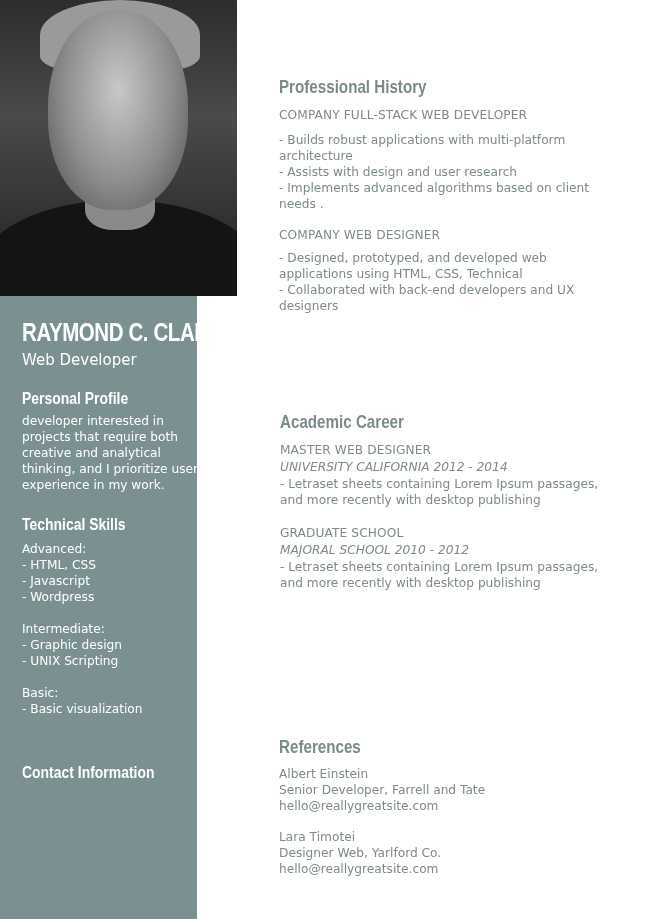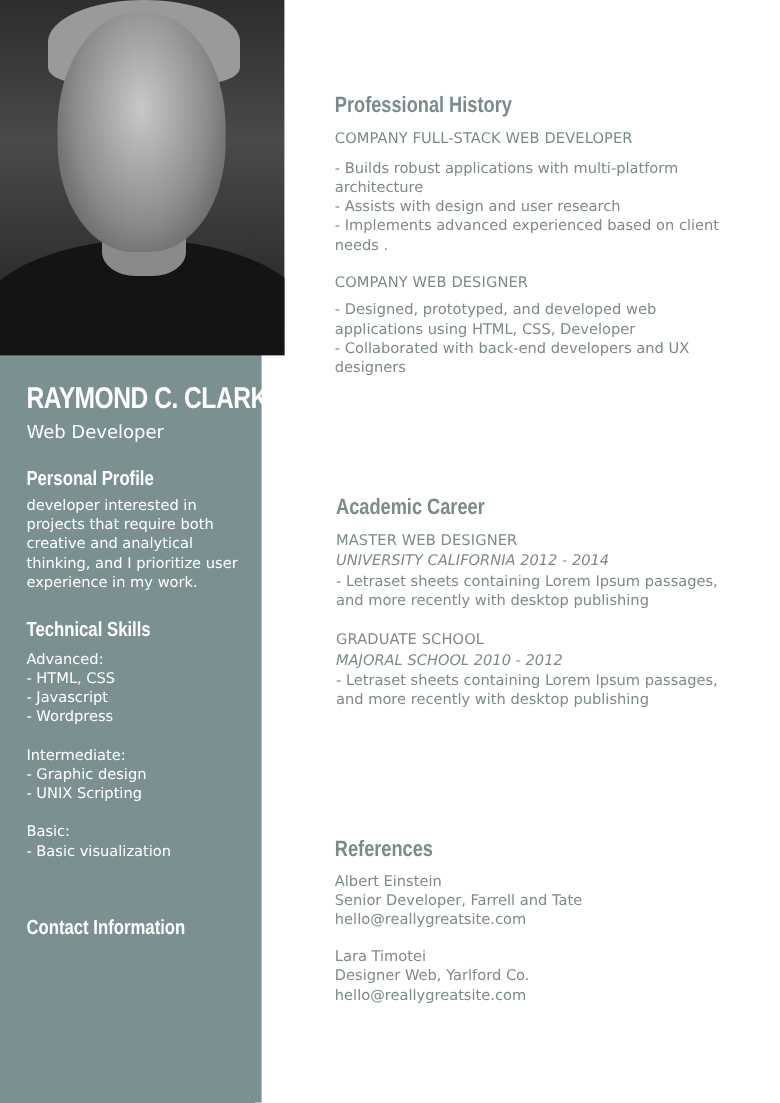--- a/index.html
+++ b/index.html
@@ -1,17 +1,17 @@
 <!DOCTYPE html>
 <html><head>
 <meta charset="utf-8">
 <style>
   html, body { margin:0; padding:0; }
   body { width:650px; height:919px; background:#ffffff; position:relative; overflow:hidden; font-family:"DejaVu Sans", sans-serif; }
-  .sidebar { position:absolute; left:0; top:0; width:218px; height:919px; background:#7b9191; }
+  .sidebar { position:absolute; left:0; top:0; width:197px; height:919px; background:#7b9191; }
   .photo { position:absolute; left:0; top:0; width:237px; height:296px; background:linear-gradient(180deg,#2d2d2d 0%,#4a4a4a 40%,#1f1f1f 100%); overflow:hidden; }
   .photo .head { position:absolute; left:48px; top:10px; width:140px; height:200px; border-radius:48% 48% 45% 45%; background:radial-gradient(ellipse at 50% 40%, #c8c8c8 0%, #8d8d8d 55%, #4d4d4d 100%); }
   .photo .hair { position:absolute; left:40px; top:0px; width:160px; height:70px; border-radius:50% 50% 20% 20%; background:#9a9a9a; }
   .photo .body { position:absolute; left:-20px; top:200px; width:280px; height:140px; border-radius:50% 50% 0 0; background:#141414; }
   .photo .neck { position:absolute; left:85px; top:180px; width:70px; height:50px; background:#8a8a8a; border-radius:0 0 40% 40%; }
   .side-content { position:absolute; left:22px; top:318px; width:200px; color:#fff; }
   .name { font-family:"Liberation Sans Narrow","Liberation Sans",sans-serif; font-stretch:condensed; font-weight:bold; font-size:25px; letter-spacing:-0.5px; transform:scaleX(0.82); transform-origin:left; white-space:nowrap; margin:0; }
   .role { font-size:15px; margin-top:4px; }
   .side-h { font-family:"Liberation Sans",sans-serif; font-weight:bold; font-size:17px; transform:scaleX(0.82); transform-origin:left; white-space:nowrap; }
   .side-p { font-size:12.2px; line-height:16px; }
@@ -64,27 +64,27 @@
   </div>
 </div>
 
 <div class="main" style="top:76px">
   <div class="main-h">Professional History</div>
   <div class="job-title" style="margin-top:10px">COMPANY FULL-STACK WEB DEVELOPER</div>
   <div class="txt" style="margin-top:10px">
     <div>- Builds robust applications with multi-platform</div>
     <div>architecture</div>
     <div>- Assists with design and user research</div>
-    <div>- Implements advanced experienced based on client</div>
+    <div>- Implements advanced algorithms based on client</div>
     <div>needs .</div>
   </div>
   <div class="job-title" style="margin-top:16px">COMPANY WEB DESIGNER</div>
   <div class="txt" style="margin-top:8px">
     <div>- Designed, prototyped, and developed web</div>
-    <div>applications using HTML, CSS, Developer</div>
+    <div>applications using HTML, CSS, Technical</div>
     <div>- Collaborated with back-end developers and UX</div>
     <div>designers</div>
   </div>
 </div>
 
 <div class="main" style="top:411px; left:280px">
   <div class="main-h">Academic Career</div>
   <div class="job-title" style="margin-top:10px">MASTER WEB DESIGNER</div>
   <div class="ital" style="margin-top:3px">UNIVERSITY CALIFORNIA 2012 - 2014</div>
   <div class="txt" style="margin-top:2px">
@@ -92,21 +92,21 @@
     <div>and more recently with desktop publishing</div>
   </div>
   <div class="job-title" style="margin-top:18px">GRADUATE SCHOOL</div>
   <div class="ital" style="margin-top:3px">MAJORAL SCHOOL 2010 - 2012</div>
   <div class="txt" style="margin-top:2px">
     <div>- Letraset sheets containing Lorem Ipsum passages,</div>
     <div>and more recently with desktop publishing</div>
   </div>
 </div>
 
-<div class="main" style="top:696px">
+<div class="main" style="top:736px">
   <div class="main-h">References</div>
   <div class="txt" style="margin-top:8px">
     <div>Albert Einstein</div>
     <div>Senior Developer, Farrell and Tate</div>
     <div>hello@reallygreatsite.com</div>
   </div>
   <div class="txt" style="margin-top:15px">
     <div>Lara Timotei</div>
     <div>Designer Web, Yarlford Co.</div>
     <div>hello@reallygreatsite.com</div>

